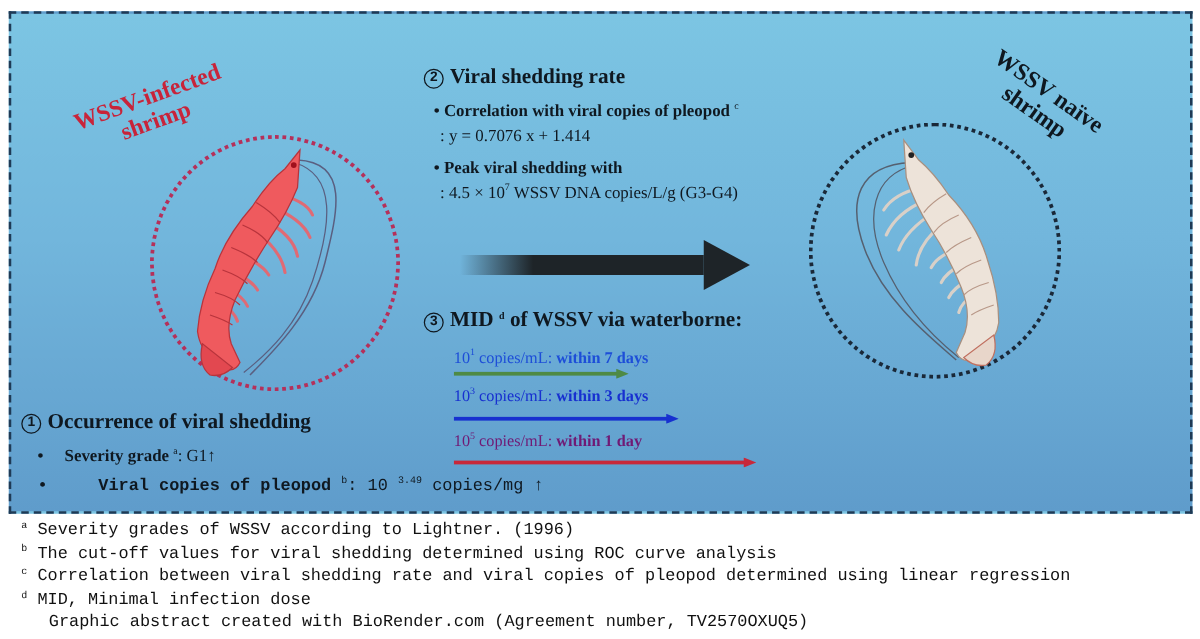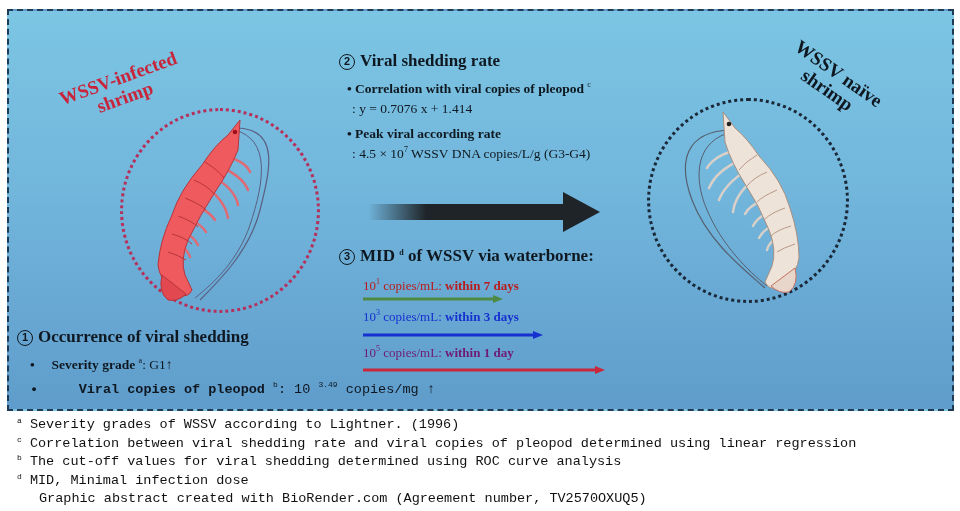--- a/index.html
+++ b/index.html
@@ -45,21 +45,21 @@
   .mid-title { left: 339px; top: 246px; }
   .occ-title { left: 17px; top: 327px; }
 
   .bullet-line { position: absolute; font-size: 13.5px; color: #0f1820; white-space: nowrap; }
   .bullet-line b { font-weight: bold; }
   sup { font-size: 8px; vertical-align: 6px; line-height: 0; }
 
   .big-arrow { position: absolute; left: 368px; top: 192px; width: 232px; height: 40px; }
 
   .mid-line { position: absolute; font-size: 13px; white-space: nowrap; left: 363px; }
-  .mid-green { top: 278px; color: #b91c1c; }
+  .mid-green { top: 278px; color: #1d4ed8; }
   .mid-blue { top: 309px; color: #1730d0; }
   .mid-red { top: 345px; color: #701a75; }
   .mid-line b { font-weight: bold; }
 
   .thin-arrow { position: absolute; height: 8px; }
 
   .footnotes { position: absolute; left: 17px; top: 416px; font-size: 13.5px; line-height: 18.5px; color: #111; }
   .footnotes div { white-space: nowrap; font-family: Liberation Mono, monospace; }
   .footnotes sup { font-size: 8px; vertical-align: 5px; }
 </style>
@@ -139,21 +139,21 @@
 </svg>
 
 <div class="section-title rate-title">
   <span class="num-circle">2</span><span>Viral shedding rate</span>
 </div>
 <div class="bullet-line" style="left:347px; top:81px;">
   <b>• </b><b>Correlation with viral copies of pleopod</b> <sup>c</sup>
 </div>
 <div class="bullet-line" style="left:352px; top:101px;">: y = 0.7076 x + 1.414</div>
 <div class="bullet-line" style="left:347px; top:126px;">
-  <b>• </b><b>Peak viral according rate</b>
+  <b>• </b><b>Peak viral shedding with</b>
 </div>
 <div class="bullet-line" style="left:352px; top:146px;">
   <span>: 4.5 × 10</span><sup>7</sup><span> WSSV DNA copies/L/g (G3-G4)</span>
 </div>
 
 <svg class="big-arrow" viewBox="0 0 232 40">
   <defs>
     <linearGradient id="fadeArrow" x1="0" x2="1" y1="0" y2="0">
       <stop offset="0" stop-color="#1e2428" stop-opacity="0"></stop>
       <stop offset="0.3" stop-color="#1e2428" stop-opacity="1"></stop>
@@ -197,17 +197,17 @@
 </div>
 <div class="bullet-line" style="left:30px; top:357px;">
   <b>•</b>&nbsp;&nbsp;&nbsp;&nbsp;&nbsp;<b>Severity grade</b> <sup>a</sup><span>: G1↑</span>
 </div>
 <div class="bullet-line" style="left:30px; top:382px;font-family:Liberation Mono, monospace;">
   <b>•</b>&nbsp;&nbsp;&nbsp;&nbsp;&nbsp;<b>Viral copies of pleopod</b> <sup>b</sup><span>: 10</span> <sup>3.49</sup><span> copies/mg ↑</span>
 </div>
 
 <div class="footnotes">
   <div><sup>a</sup> <span>Severity grades of WSSV according to Lightner. (1996)</span></div>
+  <div><sup>b</sup> <span>The cut-off values for viral shedding determined using ROC curve analysis</span></div>
   <div><sup>c</sup> <span>Correlation between viral shedding rate and viral copies of pleopod determined using linear regression</span></div>
-  <div><sup>b</sup> <span>The cut-off values for viral shedding determined using ROC curve analysis</span></div>
   <div><sup>d</sup> <span>MID, Minimal infection dose</span></div>
   <div style="padding-left:6px;margin-left:16px;"><span>Graphic abstract created with BioRender.com (Agreement number, TV2570OXUQ5)</span></div>
 </div>
 
 </body></html>

